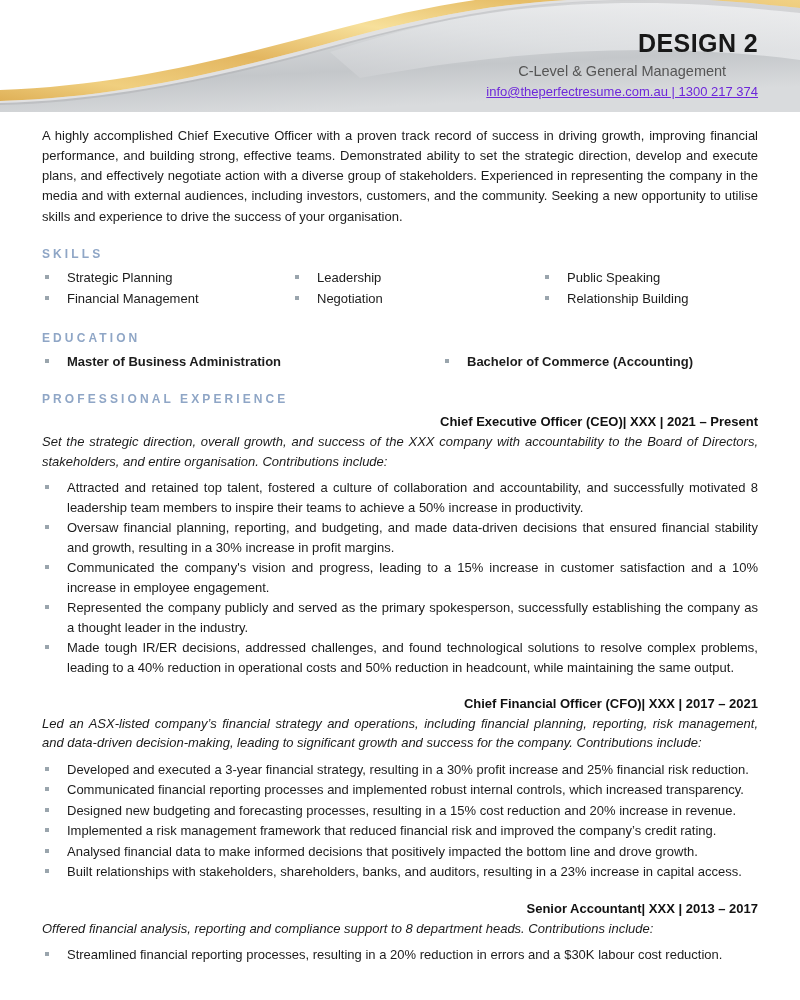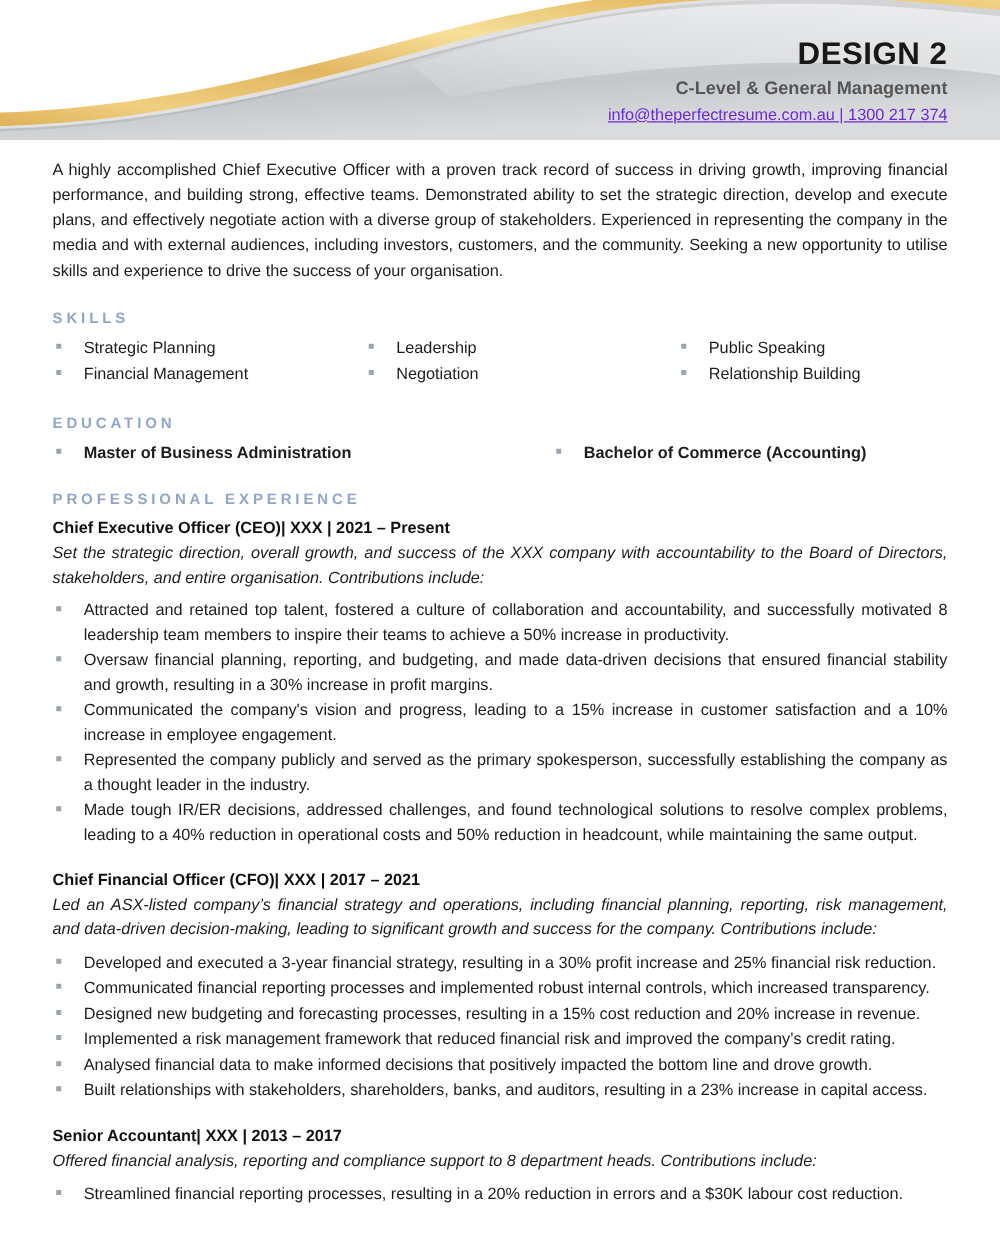--- a/index.html
+++ b/index.html
@@ -41,24 +41,25 @@
   }
   .hdr-name {
     font-size: 25px;
     font-weight: bold;
     color: #181818;
     letter-spacing: 0.4px;
     line-height: 1.1;
   }
   .hdr-title {
     font-size: 14.5px;
-    font-weight: bold;
+    font-weight: normal;
     color: #555555;
     margin-top: 5px;
     line-height: 1.2;
+    text-align: center;
   }
   .hdr-contact {
     font-size: 13px;
     color: #6d28d9;
     margin-top: 4px;
     line-height: 1.2;
     text-decoration: underline;
   }
 
   
@@ -126,20 +127,21 @@
   }
 
   
   .job { margin-bottom: 2px; }
   .job + .job { margin-top: 18px; }
   .job-title {
     font-size: 13px;
     font-weight: bold;
     color: #111111;
     line-height: 1.45;
+    text-align: right;
   }
   .job-sub {
     font-size: 13px;
     font-style: italic;
     color: #1c1c1c;
     line-height: 1.5;
     text-align: justify;
     margin-bottom: 7px;
   }
   .job ul.bl > li { margin-bottom: 1px; }

